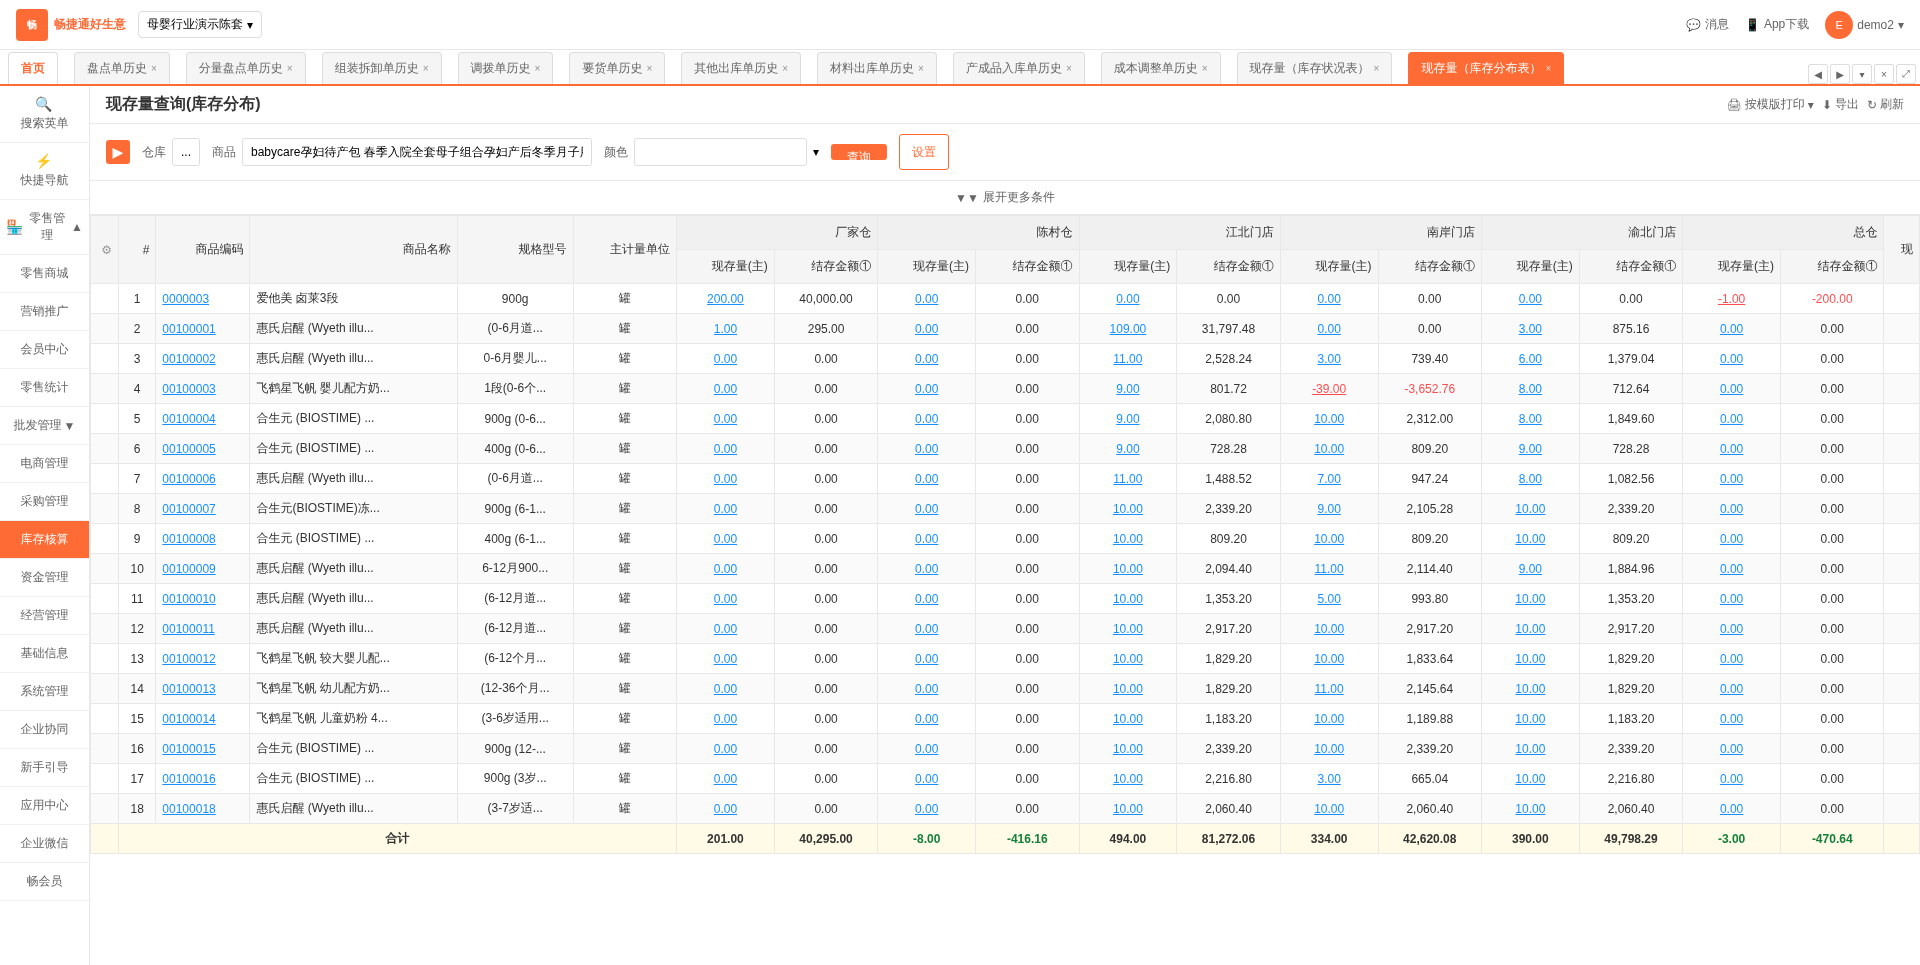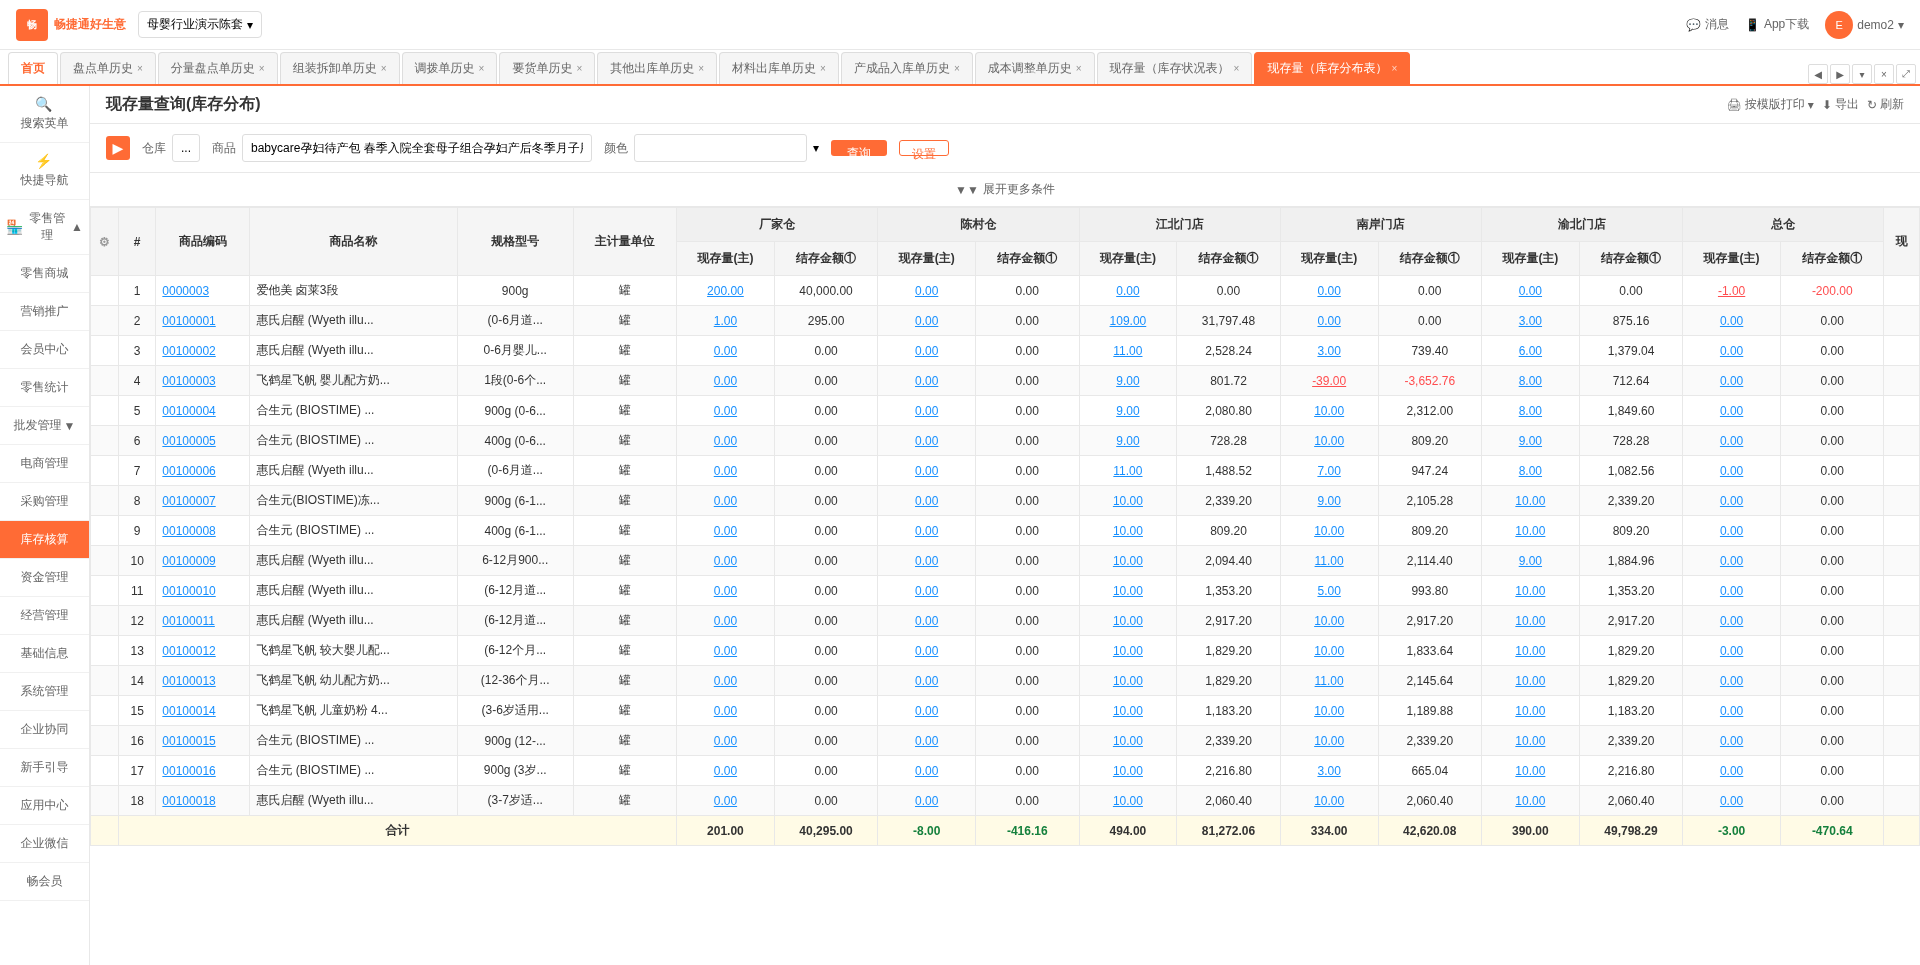--- a/index.html
+++ b/index.html
@@ -40,21 +40,21 @@
       align-items: center;
       gap: 4px;
       cursor: pointer;
       border: 1px solid #ddd;
       border-bottom: none;
       border-radius: 4px 4px 0 0;
       background: #f5f5f5;
       color: #666;
       font-size: 11px;
       white-space: nowrap;
-      margin-right: 2px;
+      margin-right: 16px;
     }
     .nav-tab.active {
       background: #ff6b35;
       color: white;
       border-color: #ff6b35;
     }
     .nav-tab.home {
       background: #fff;
       color: #ff6b35;
       font-weight: bold;
@@ -158,21 +158,21 @@
       cursor: pointer;
       height: 16px;
     }
     .btn-setting {
       background: #fff;
       color: #ff6b35;
       border: 1px solid #ff6b35;
       border-radius: 3px;
       padding: 5px 12px;
       cursor: pointer;
-      height: 16px;
+      height: 36px;
     }
     .expand-conditions {
       display: flex;
       align-items: center;
       gap: 4px;
       color: #666;
       cursor: pointer;
       font-size: 11px;
       width: 100%;
       justify-content: center;
@@ -187,24 +187,24 @@
       margin: 0;
     }
     table {
       width: 100%;
       border-collapse: collapse;
       font-size: 12px;
     }
     th {
       background: #f5f5f5;
       padding: 8px 6px;
-      text-align: center;
+      text-align: right;
       border: 1px solid #e8e8e8;
       color: #333;
-      font-weight: bold;
+      font-weight: normal;
       white-space: nowrap;
       position: sticky;
       top: 0;
       z-index: 10;
     }
     th.group-header {
       background: #f0f0f0;
     }
     td {
       padding: 6px 6px;

